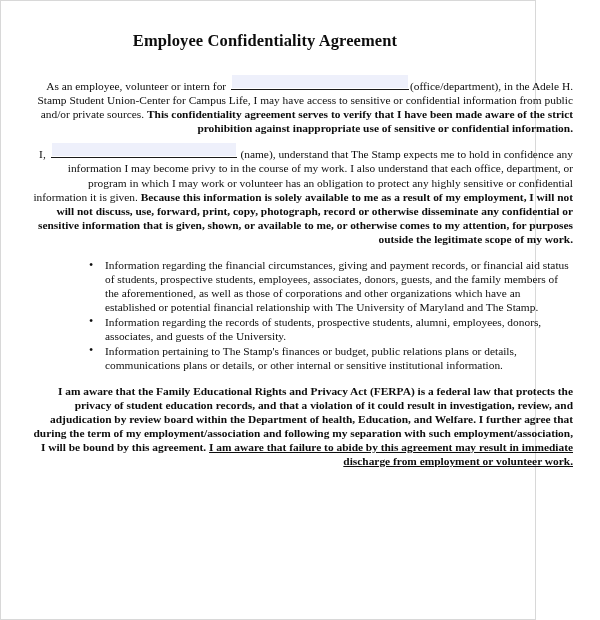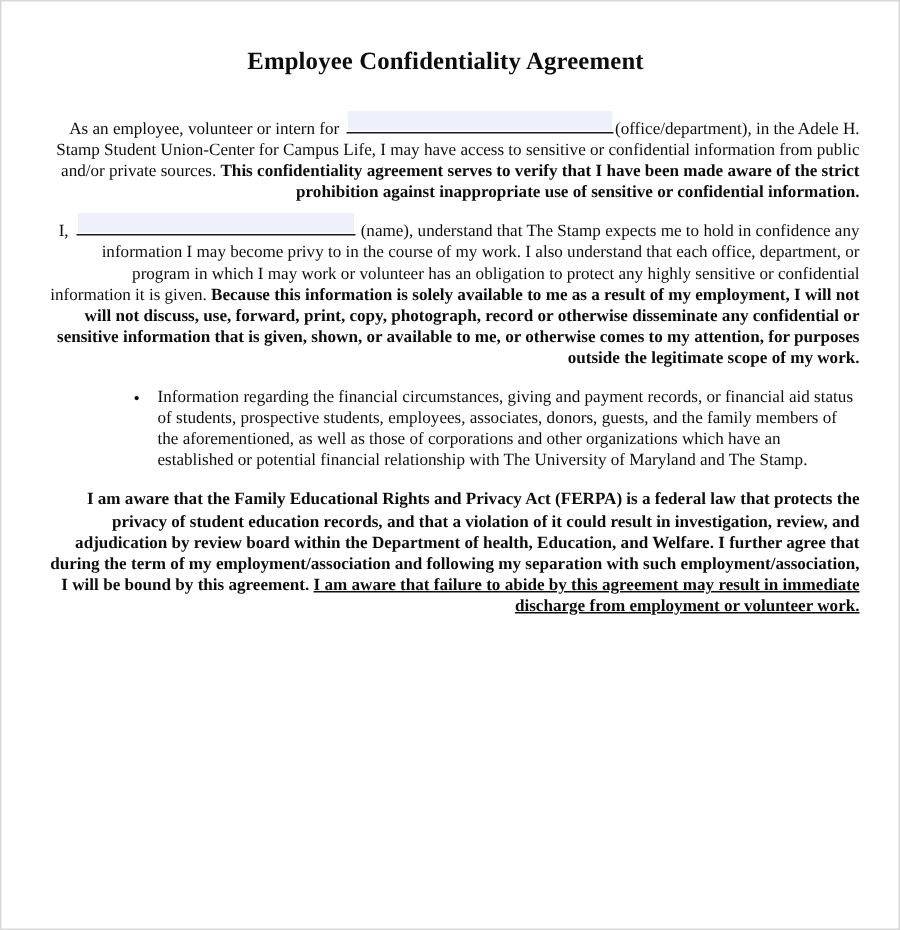--- a/index.html
+++ b/index.html
@@ -11,21 +11,21 @@
     width: 600px;
     height: 620px;
     font-family: "Liberation Serif", "DejaVu Serif", serif;
     color: #0d0d0d;
     overflow: hidden;
   }
 
   .page {
     position: relative;
     box-sizing: border-box;
-    width: 600px;
+    width: 536px;
     height: 620px;
     background: #ffffff;
     border: 1px solid #d8d8d8;
     padding: 0;
   }
 
   .doc-title {
     text-align: center;
     font-size: 16.5px;
     font-weight: bold;
@@ -124,20 +124,22 @@
 
   <div class="body-area">
 
     <p class="para"><span>As an employee, volunteer or intern for </span><span class="blank blank-office"><span class="hl"></span></span><span>(office/department), in the Adele H. Stamp Student Union-Center for Campus Life, I may have access to sensitive or confidential information from public and/or private sources. </span><span class="b">This confidentiality agreement serves to verify that I have been made aware of the strict prohibition against inappropriate use of sensitive or confidential information.</span></p>
 
     <p class="para"><span>I, </span><span class="blank blank-name"><span class="hl"></span></span><span> (name), understand that The Stamp expects me to hold in confidence any information I may become privy to in the course of my work. I also understand that each office, department, or program in which I may work or volunteer has an obligation to protect any highly sensitive or confidential information it is given. </span><span class="b">Because this information is solely available to me as a result of my employment, I will not will not discuss, use, forward, print, copy, photograph, record or otherwise disseminate any confidential or sensitive information that is given, shown, or available to me, or otherwise comes to my attention, for purposes outside the legitimate scope of my work.</span></p>
 
 
     <ul class="bullets">
       <li>Information regarding the financial circumstances, giving and payment records, or financial aid status of students, prospective students, employees, associates, donors, guests, and the family members of the aforementioned, as well as those of corporations and other organizations which have an established or potential financial relationship with The University of Maryland and The Stamp.</li>
+      <li>Information regarding the records of students, prospective students, alumni, employees, donors, associates, and guests of the University.</li>
+      <li>Information pertaining to The Stamp's finances or budget, public relations plans or details, communications plans or details, or other internal or sensitive institutional information.</li>
     </ul>
 
     <p class="para"><span class="b">I am aware that the Family Educational Rights and Privacy Act (FERPA) is a federal law that protects the privacy of student education records, and that a violation of it could result in investigation, review, and adjudication by review board within the Department of health, Education, and Welfare. I further agree that during the term of my employment/association and following my separation with such employment/association, I will be bound by this agreement. </span><span class="b u">I am aware that failure to abide by this agreement may result in immediate discharge from employment or volunteer work.</span></p>
 
   </div>
 
 
 </div>
 
 </body></html>

